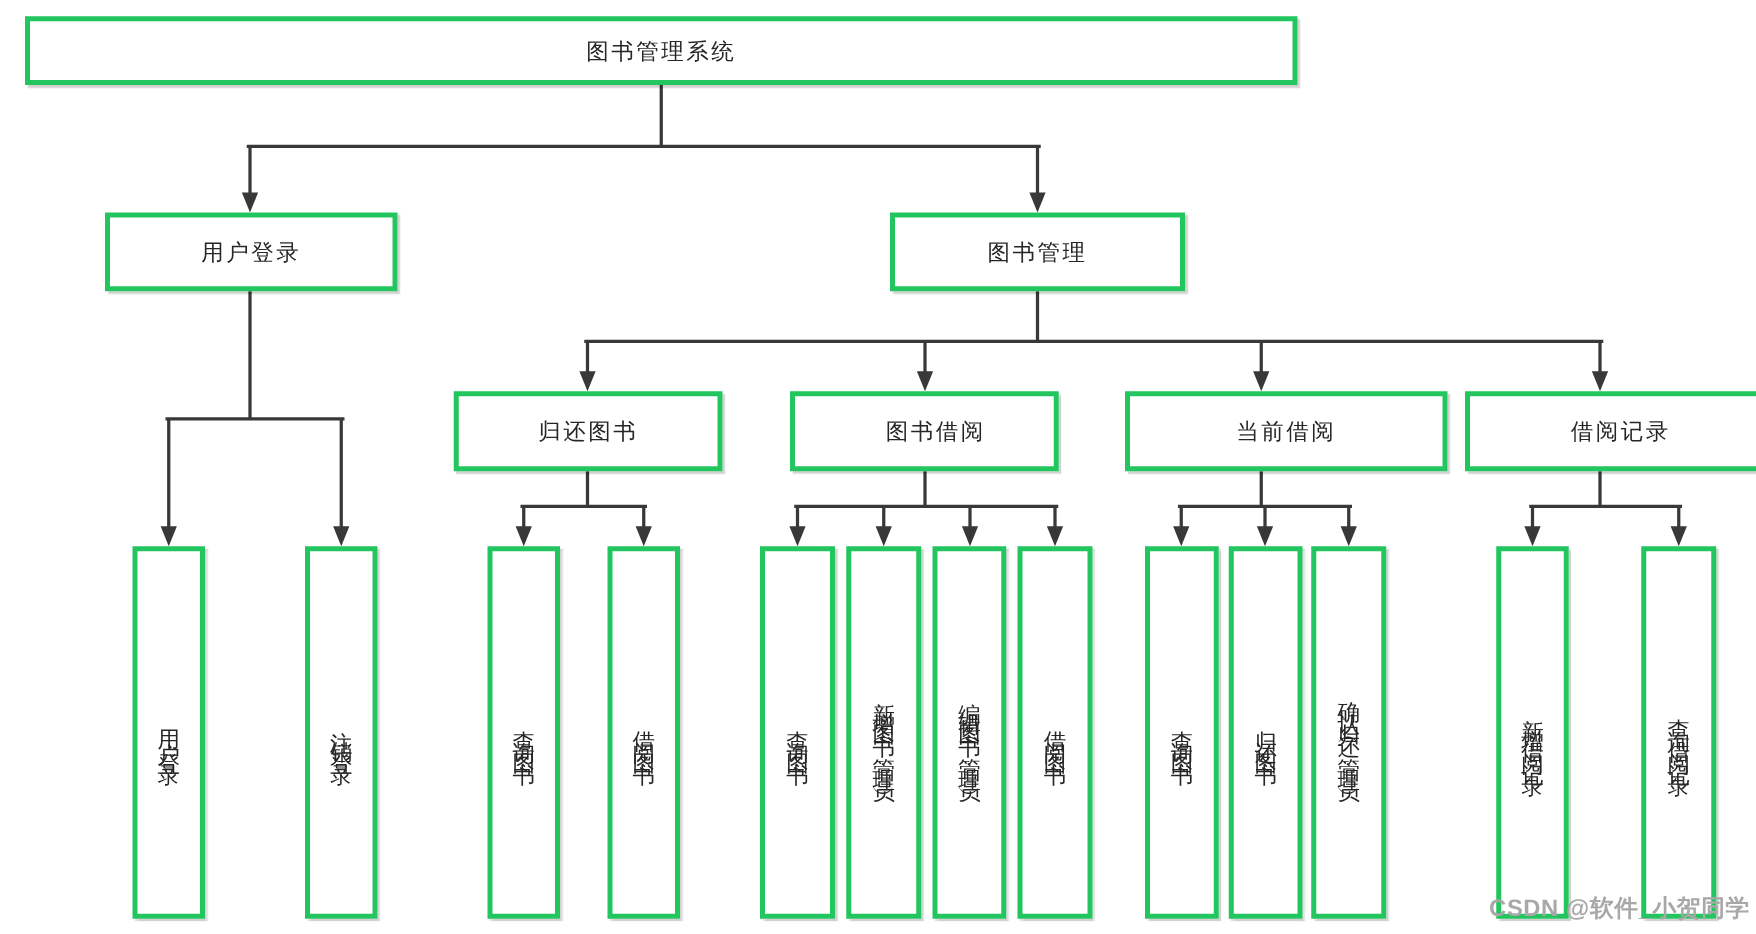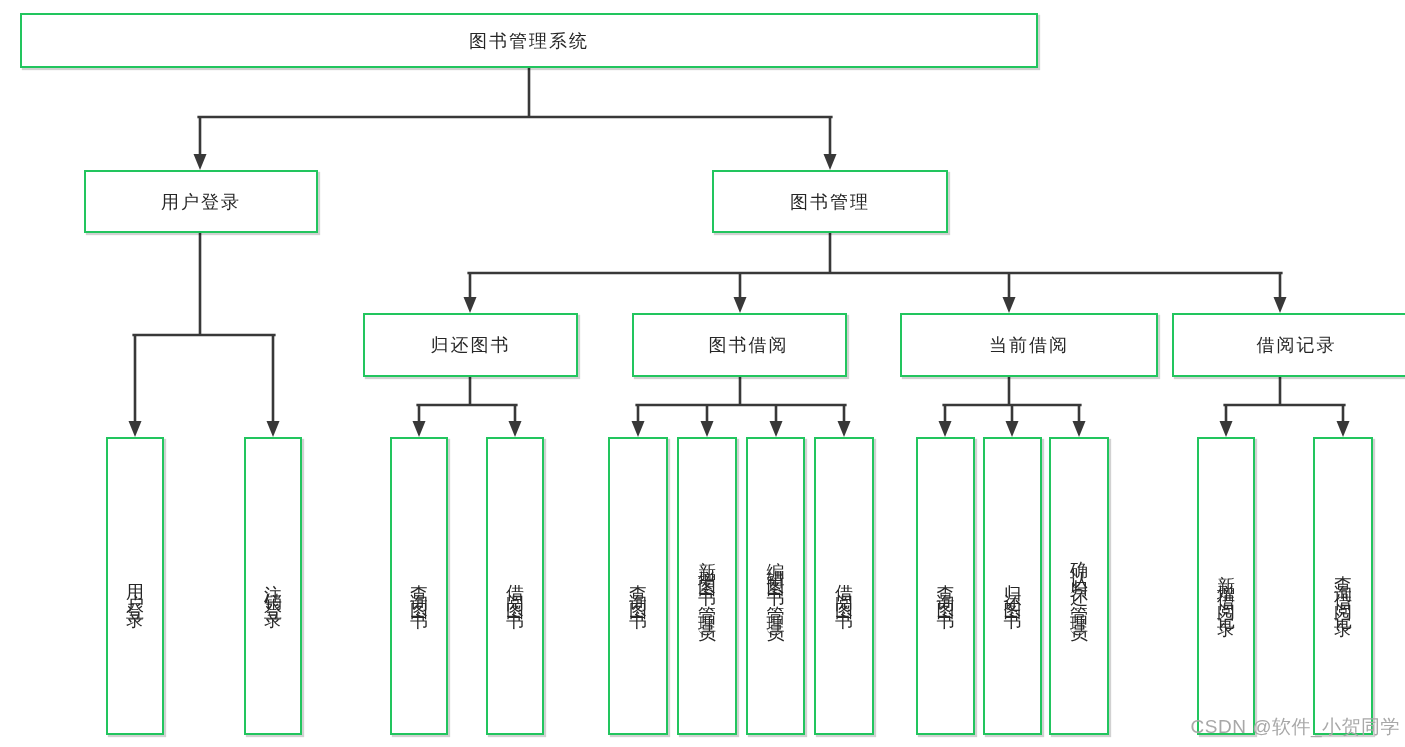--- a/index.html
+++ b/index.html
@@ -17,21 +17,21 @@
     position: absolute;
     left: 0; top: 0;
     z-index: 1;
   }
 
   .box {
     position: absolute;
     z-index: 2;
     box-sizing: border-box;
     background: #ffffff;
-    border: 2px solid #22c55e;
+    border: 4px solid #22c55e;
     display: flex;
     align-items: center;
     justify-content: center;
     color: #262626;
     box-shadow: 2px 2px 1px rgba(0,0,0,0.18);
   }
 
   .h-box { font-size: 18px; letter-spacing: 2px; white-space: nowrap; }
 
   .root-box { left: 20px; top: 13px; width: 1018px; height: 55px; }
@@ -52,20 +52,21 @@
 
   .watermark {
     position: absolute;
     z-index: 3;
     right: 5px;
     top: 714px;
     font-size: 19px;
     letter-spacing: 0.5px;
     color: #a8a8a8;
     white-space: nowrap;
+    font-weight: bold;
   }
 </style>
 </head>
 <body>
 
 <div class="stage">
 
   <svg class="connectors" width="1405" height="747" viewBox="0 0 1405 747">
     <g stroke="#383838" stroke-width="2.6" fill="none" stroke-linecap="square">
 

